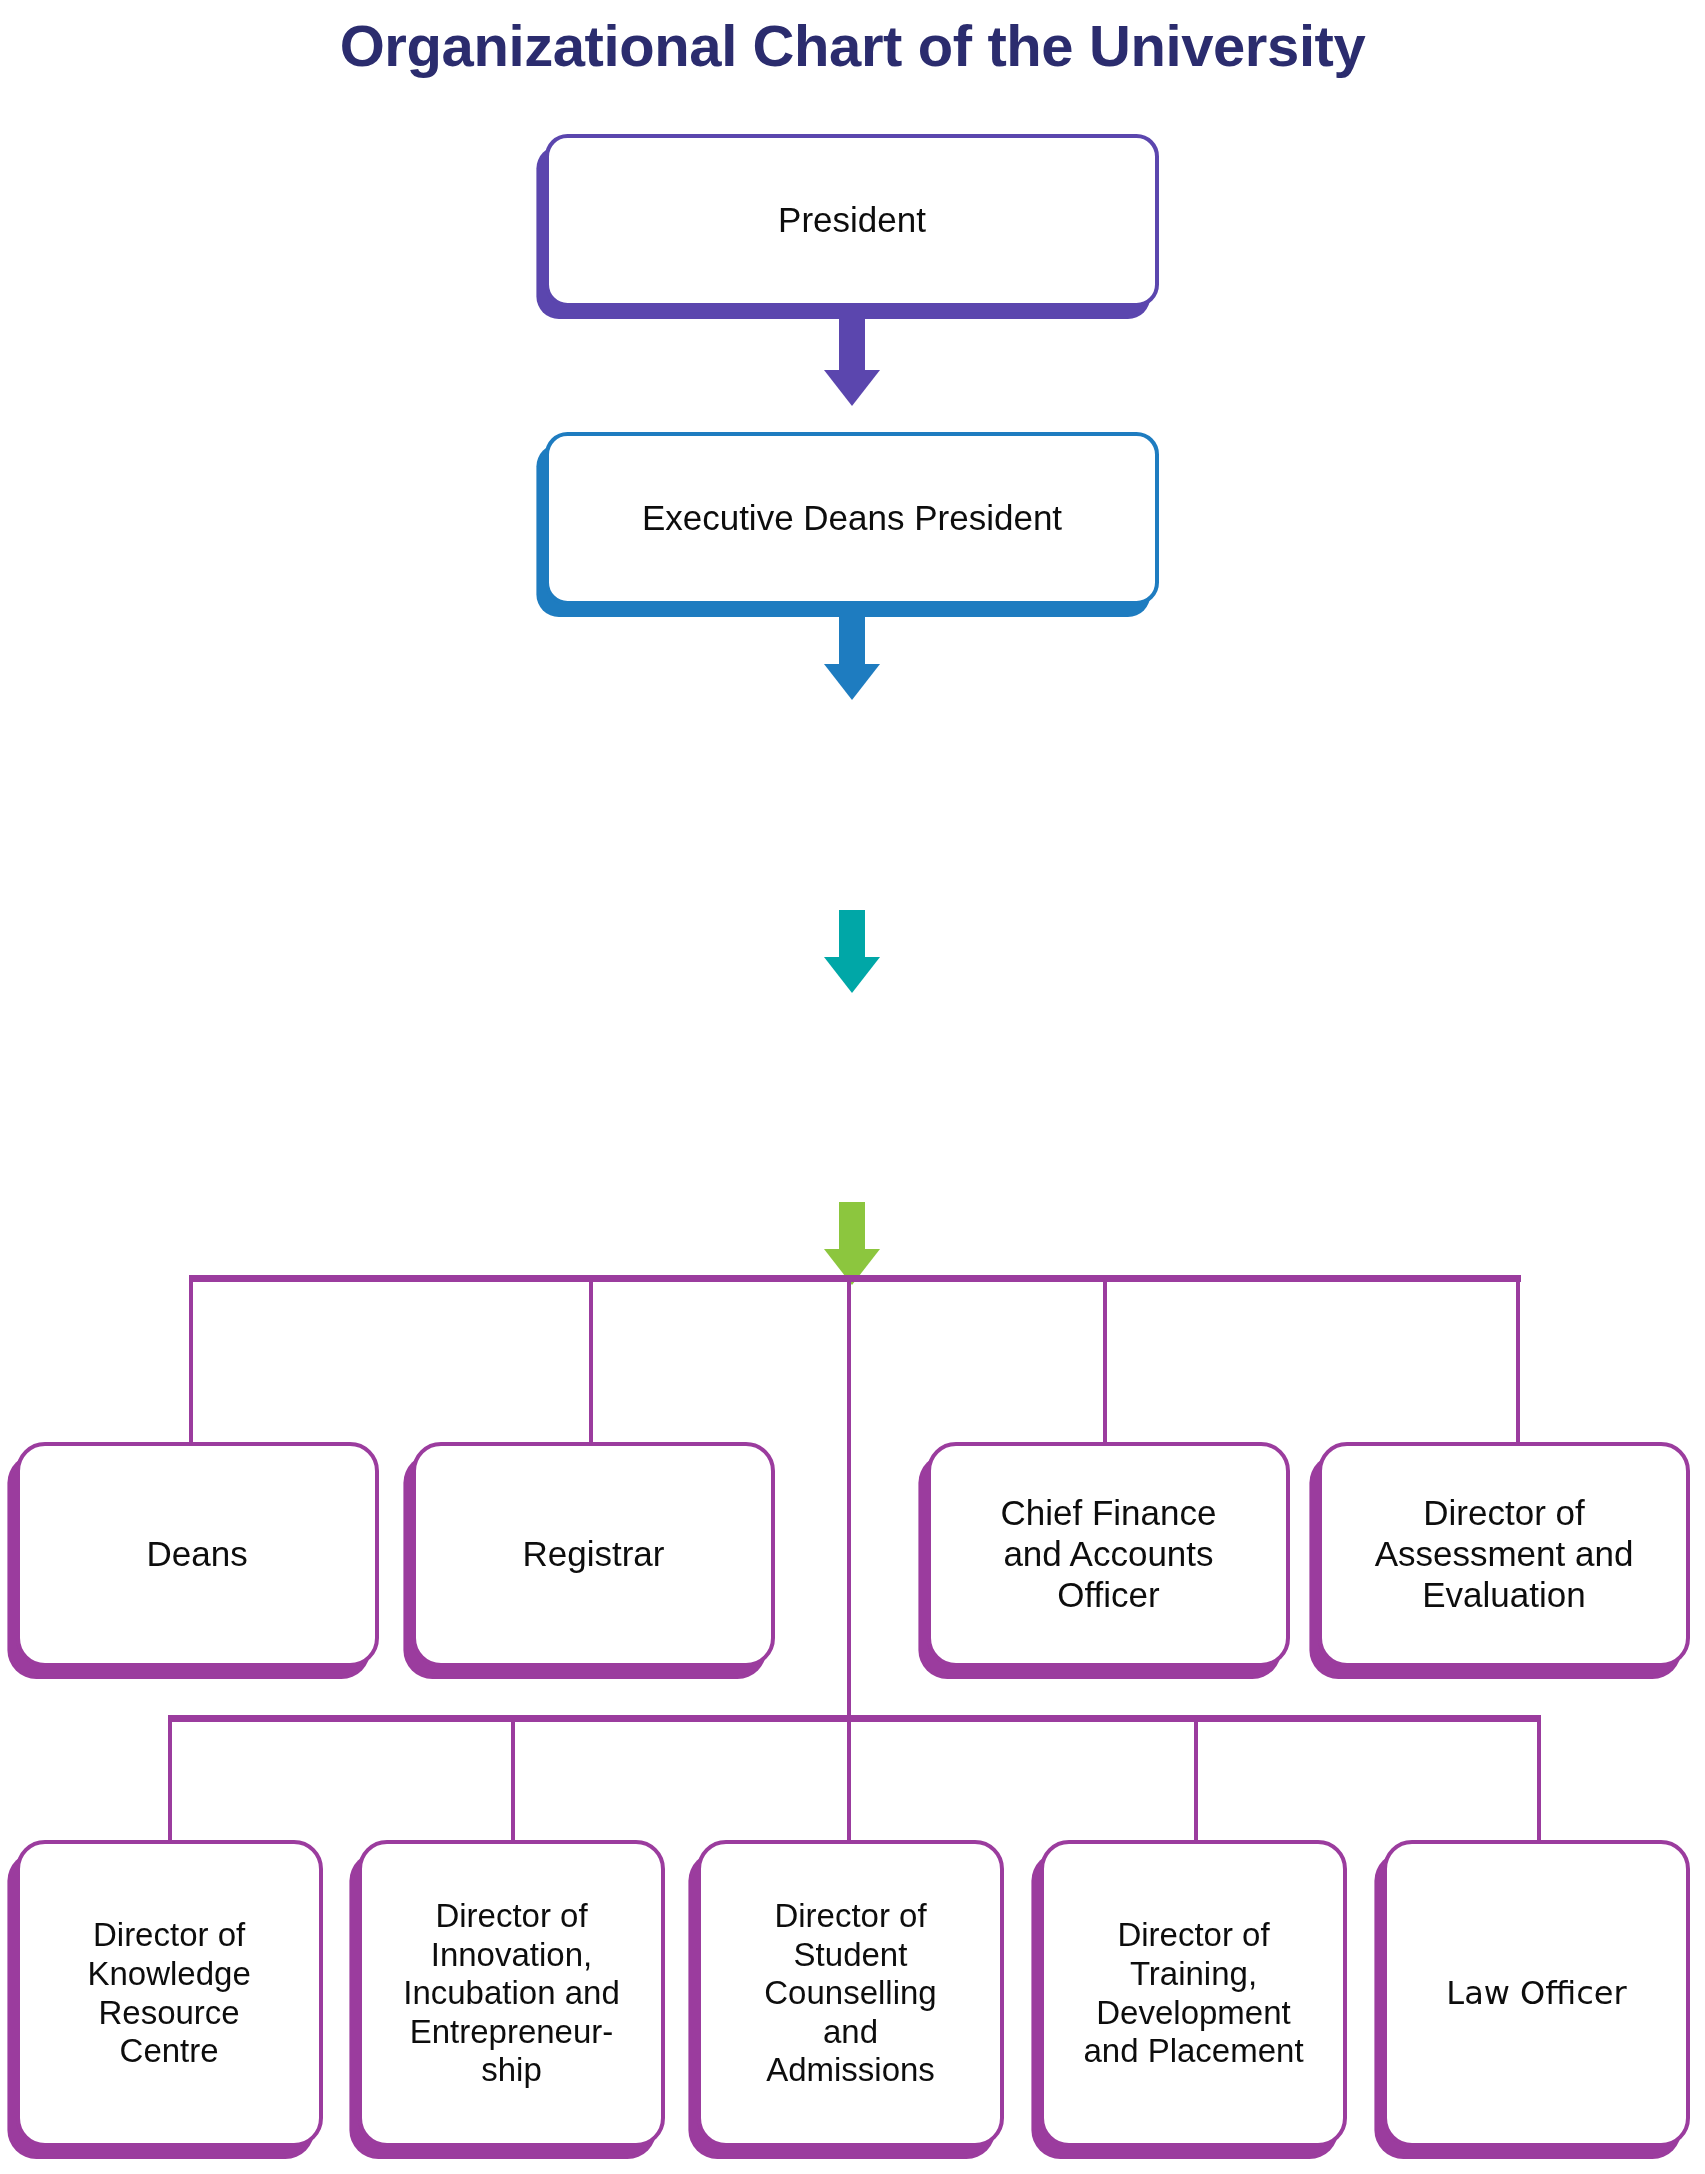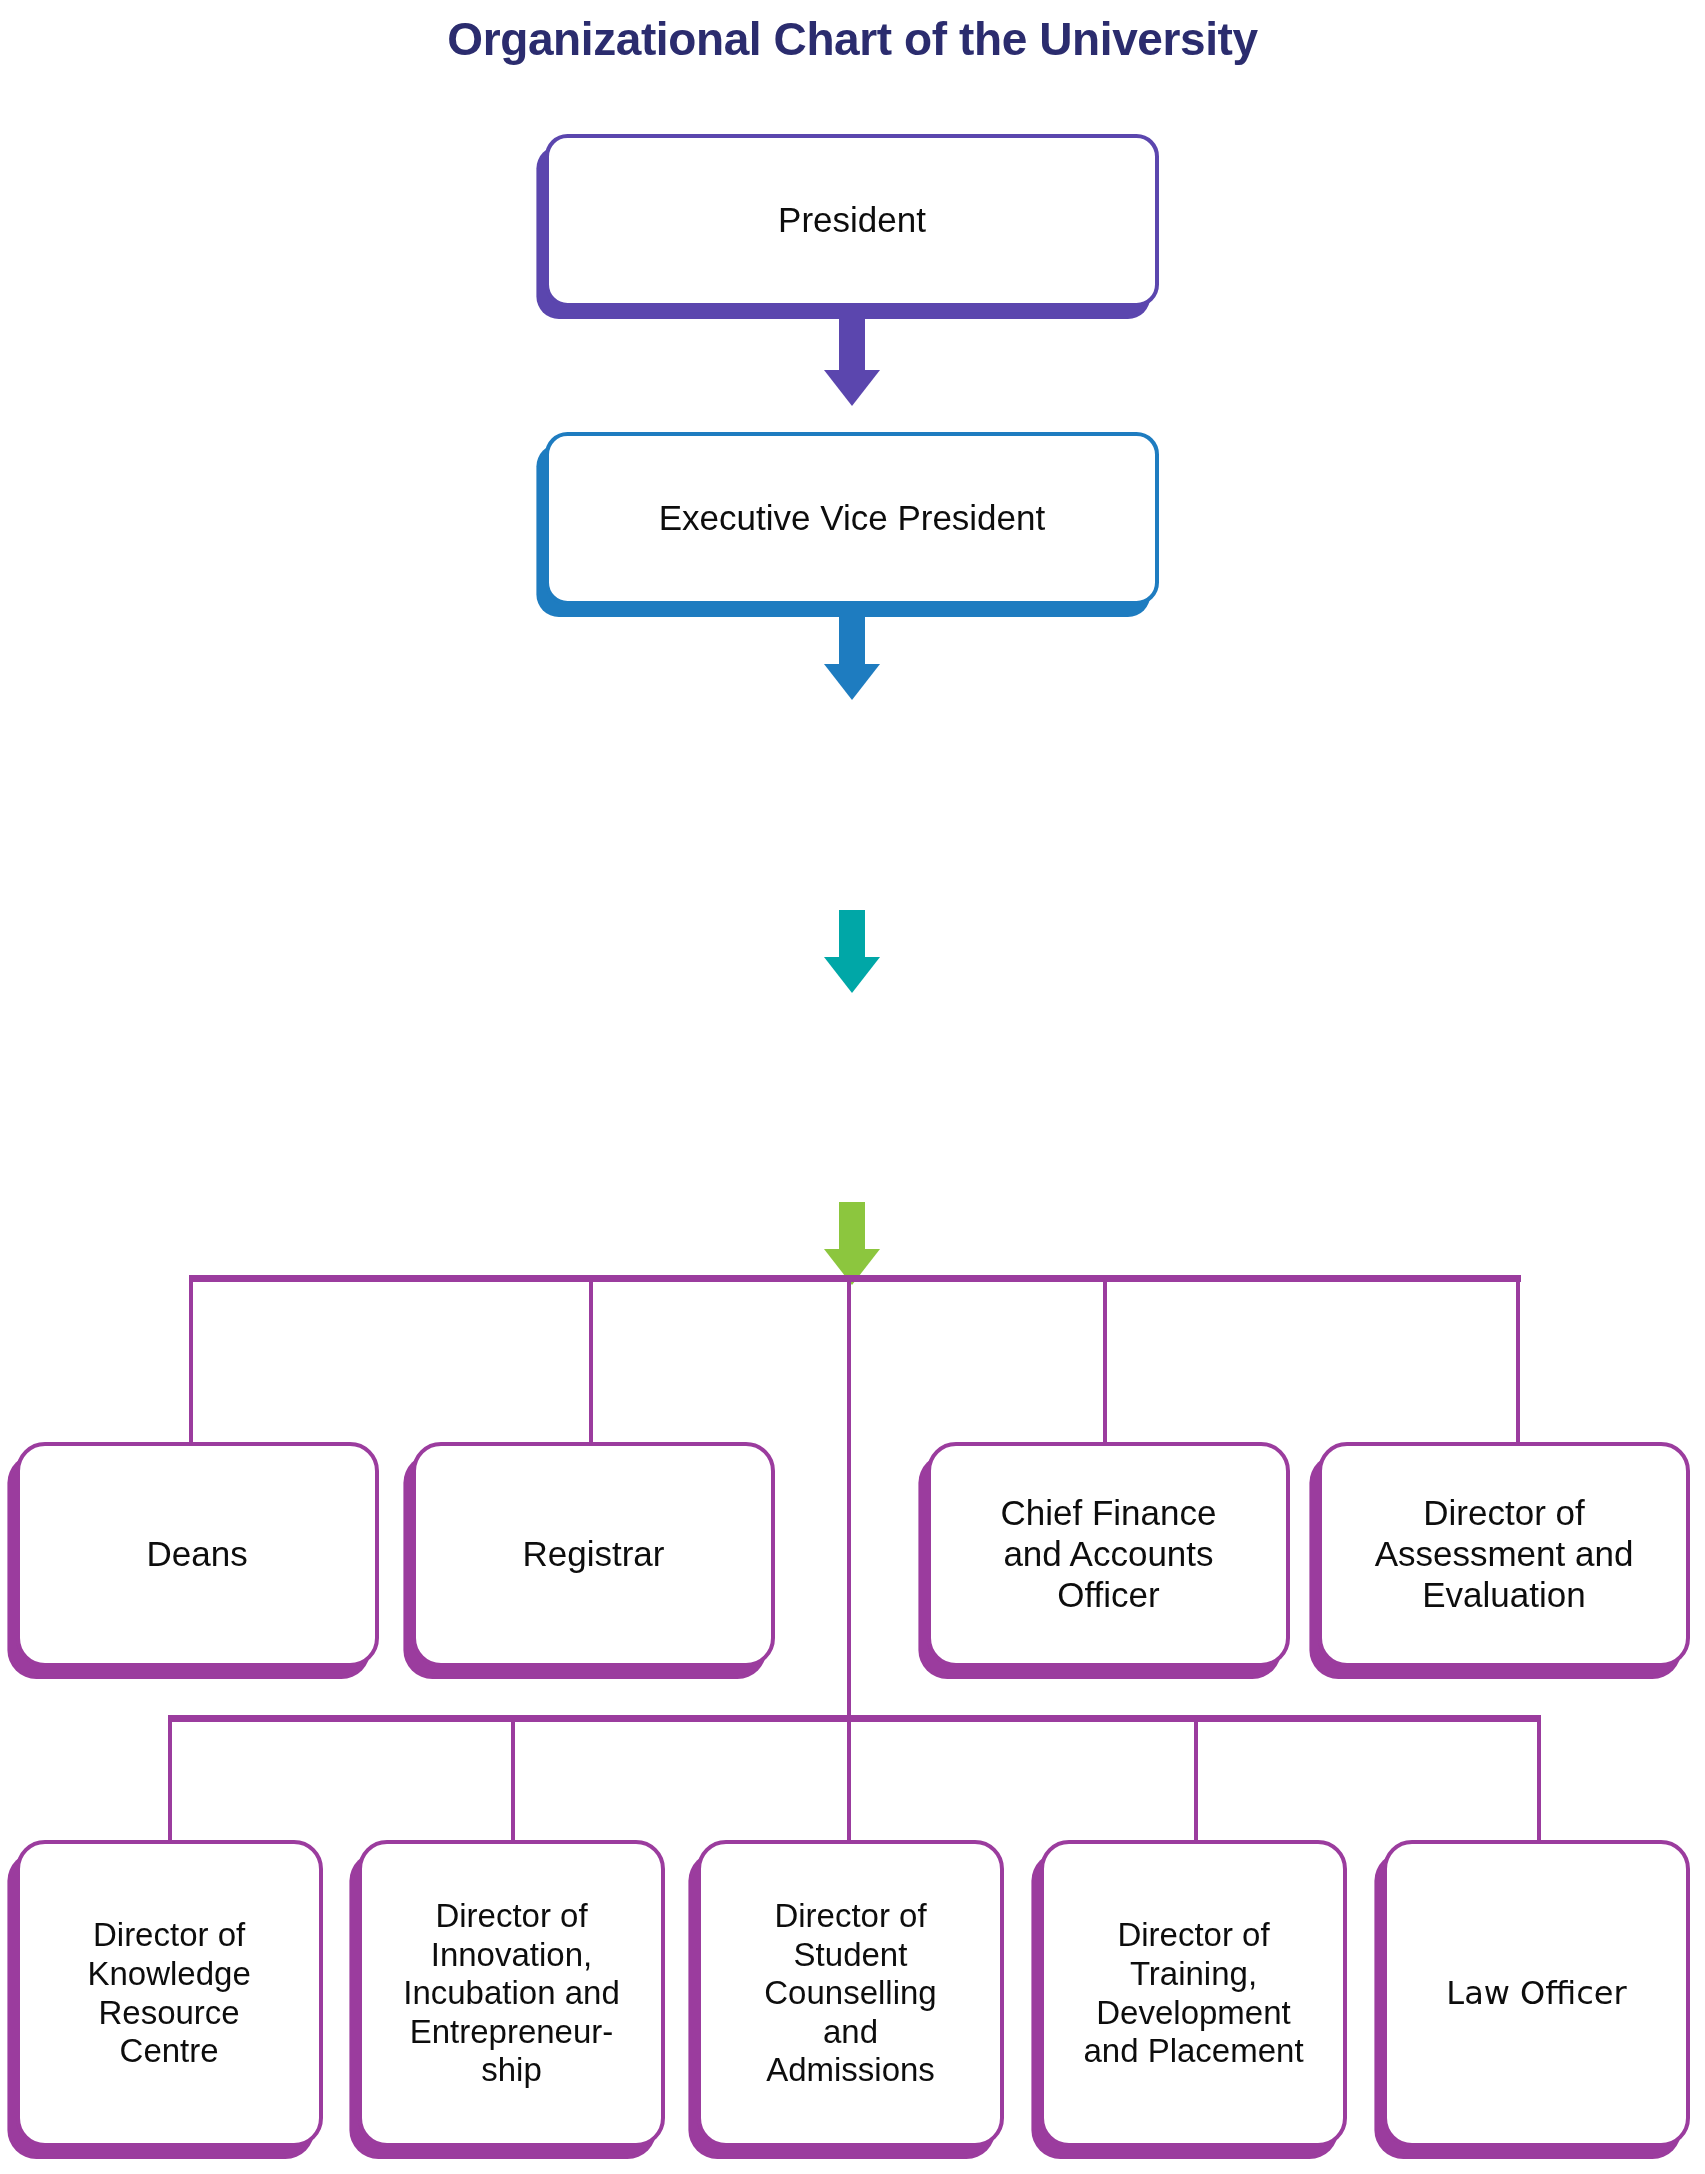--- a/index.html
+++ b/index.html
@@ -18,21 +18,21 @@
     background: #ffffff;
   }
 
   
   .chart-title {
     position: absolute;
     left: 0;
     top: 12px;
     width: 1705px;
     text-align: center;
-    font-size: 46px;
+    font-size: 58px;
     font-weight: bold;
     letter-spacing: -0.4px;
     color: #2B2C6E;
     font-family: "Liberation Sans", sans-serif;
   }
 
   
   .node {
     position: absolute;
   }
@@ -130,21 +130,21 @@
   </div>
 
   <div class="arrow" id="a-1" style="left:804px; top:319px; width:95px; height:52px;">
     <div class="stem" style="background: rgb(91, 70, 174);"></div>
     <div class="head" style="border-top-color: rgb(91, 70, 174);"></div>
   </div>
 
   <div class="node top" id="n-evp" style="left:545px; top:432px; width:614px; height:173px;">
     <div class="shadow" style="background: rgb(30, 124, 192);"></div>
     <div class="card" style="border-color: rgb(30, 124, 192);">
-      <span class="label" style="color: rgb(13, 13, 13);">Executive Vice President</span>
+      <span class="label" style="color: rgb(13, 13, 13);">Executive Deans President</span>
     </div>
   </div>
 
   <div class="arrow" id="a-2" style="left:804px; top:617px; width:95px; height:48px;">
     <div class="stem" style="background: rgb(30, 124, 192);"></div>
     <div class="head" style="border-top-color: rgb(30, 124, 192);"></div>
   </div>
 
 
   <div class="arrow" id="a-3" style="left:804px; top:910px; width:95px; height:48px;">

